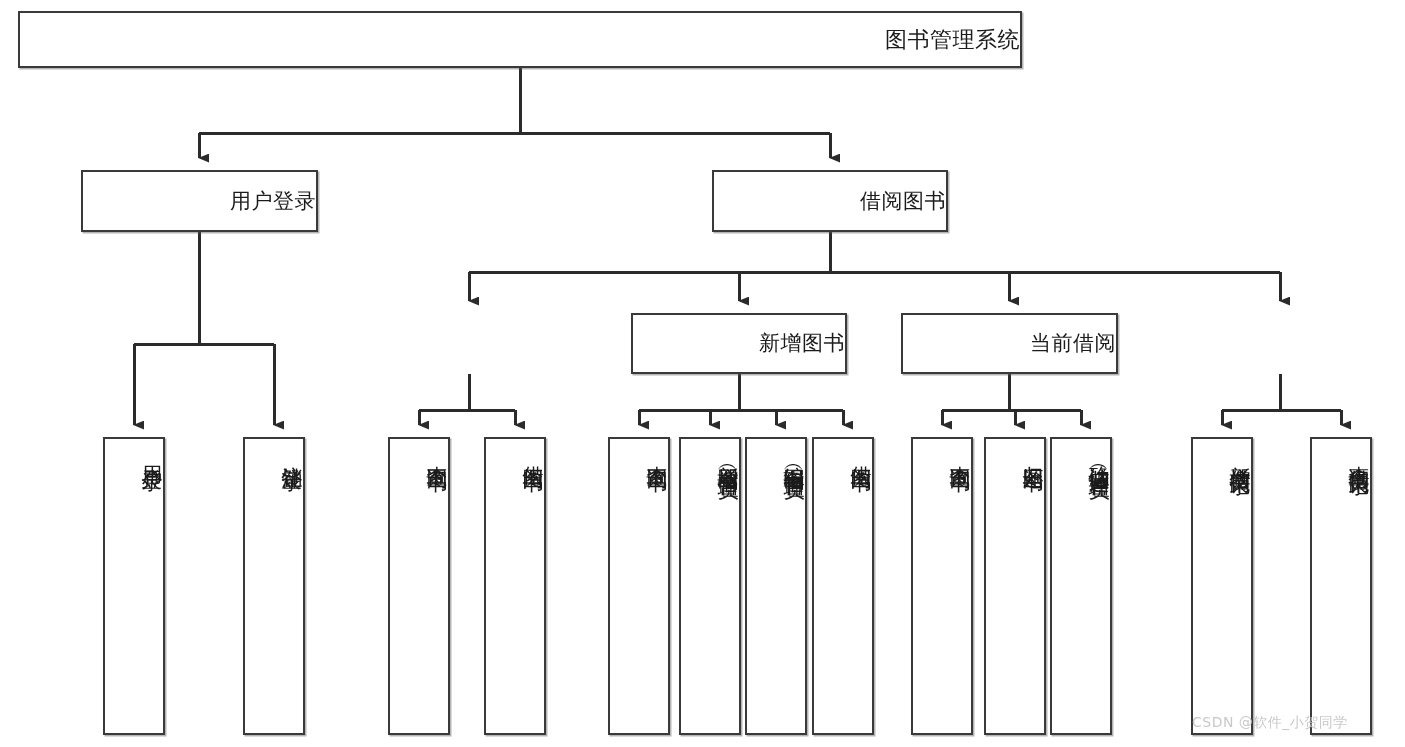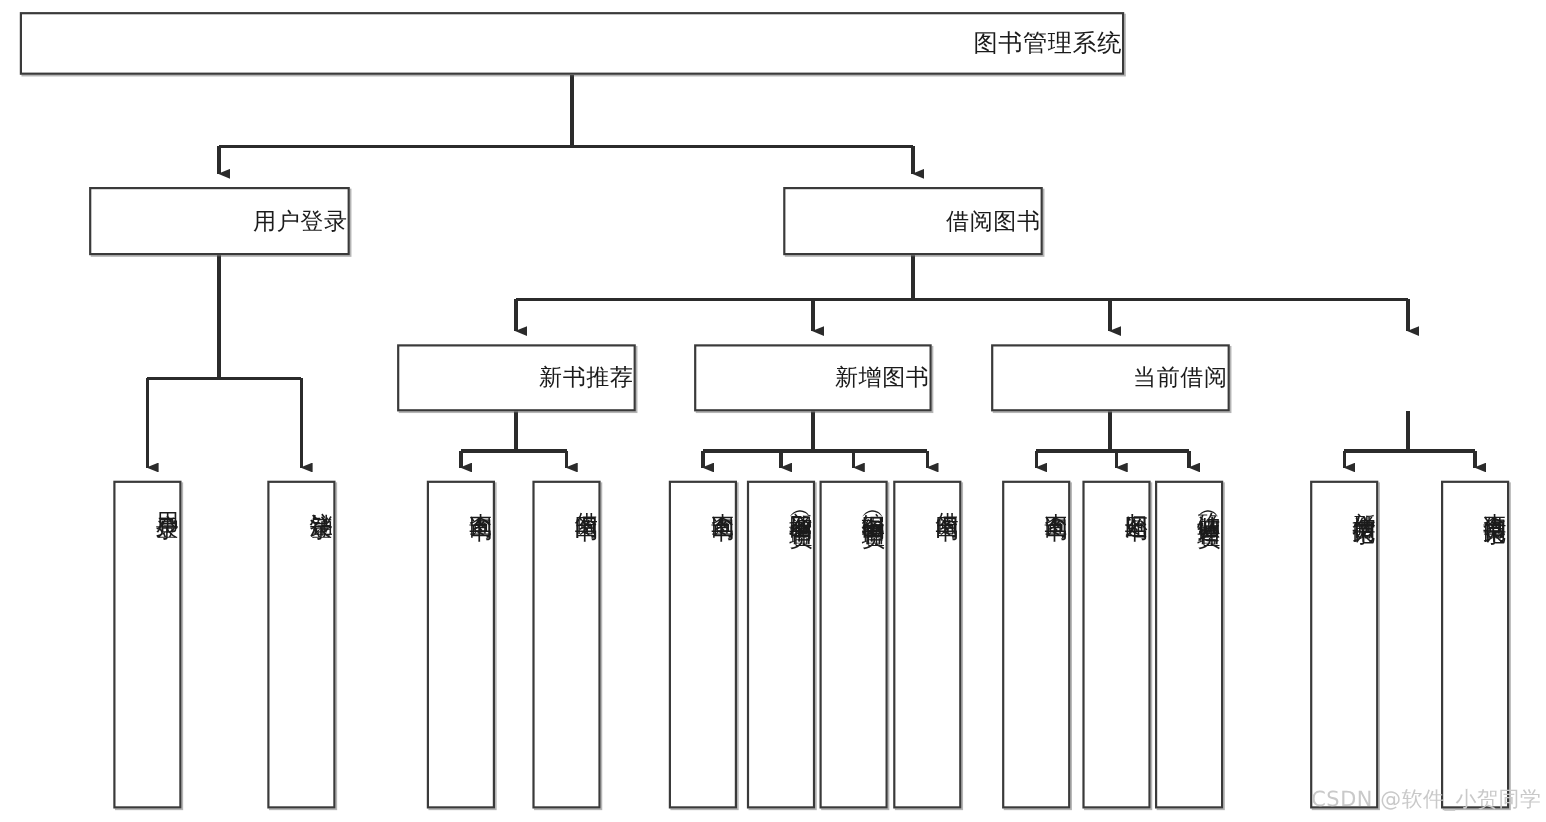--- a/index.html
+++ b/index.html
@@ -60,21 +60,21 @@
     writing-mode: vertical-rl;
     text-orientation: upright;
     font-size: 21px;
     line-height: 1.05;
     letter-spacing: 2px;
     white-space: nowrap;
   }
   .watermark {
     position: absolute;
     color: #c9c9c9;
-    font-size: 19px;
+    font-size: 14px;
     white-space: nowrap;
     letter-spacing: 0.5px;
     font-family: "DejaVu Sans", "Liberation Sans", sans-serif;
   }
 </style>
 </head>
 <body>
 
 <div id="canvas">
 
@@ -132,23 +132,20 @@
     <span class="label">图书管理系统</span>
   </div>
 
   <div class="node horiz" style="left: 81px; top: 170px; width: 237px; height: 62px;">
     <span class="label">用户登录</span>
   </div>
   <div class="node horiz" style="left: 712px; top: 170px; width: 236px; height: 62px;">
     <span class="label">借阅图书</span>
   </div>
 
-  <div class="node horiz" style="left: 361px; top: 313px; width: 217px; height: 61px;">
-    <span class="label">新书推荐</span>
-  </div>
   <div class="node horiz" style="left: 631px; top: 313px; width: 216px; height: 61px;">
     <span class="label">新增图书</span>
   </div>
   <div class="node horiz" style="left: 901px; top: 313px; width: 217px; height: 61px;">
     <span class="label">当前借阅</span>
   </div>
 
   <div class="node vert" style="left: 103px; top: 437px; width: 62px; height: 298px;">
     <span class="label">用户登录</span>
   </div>

